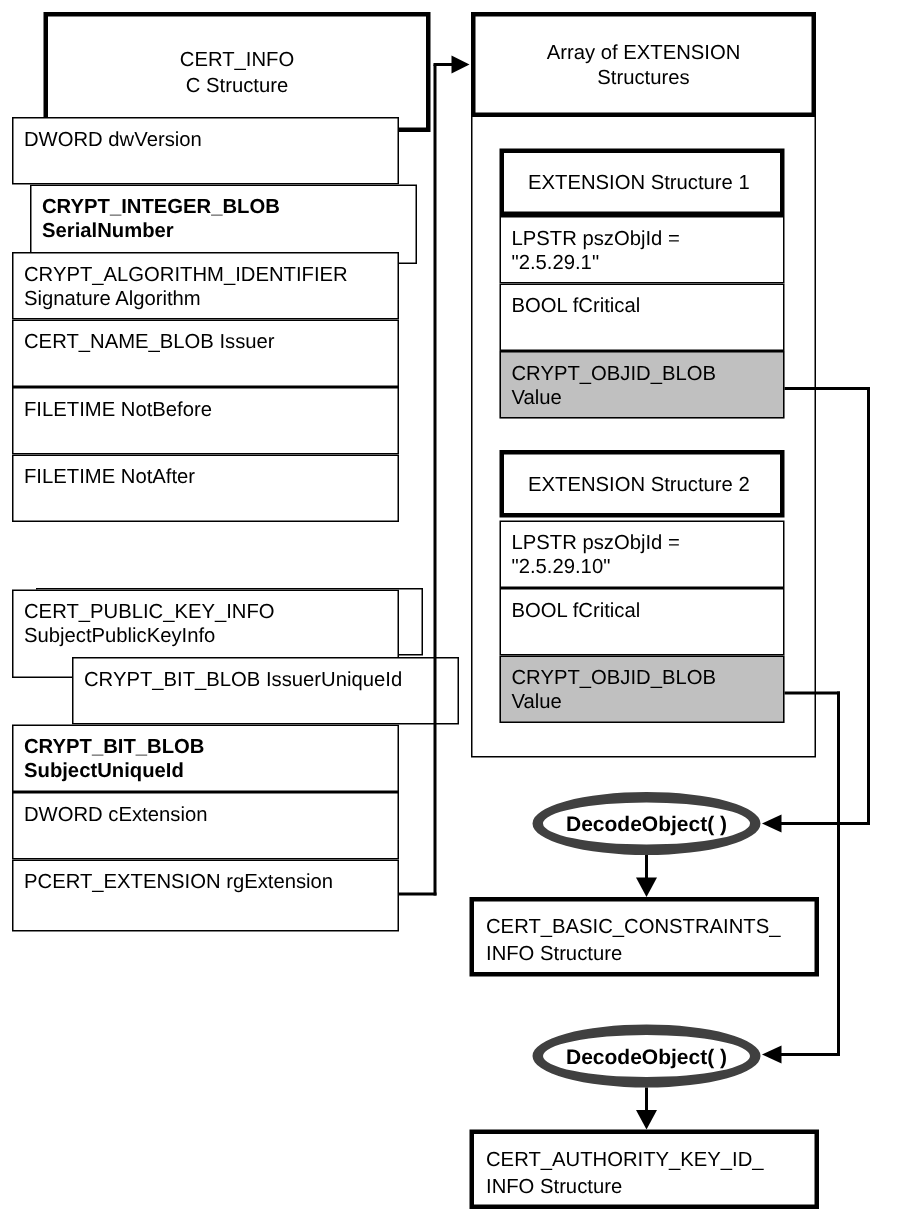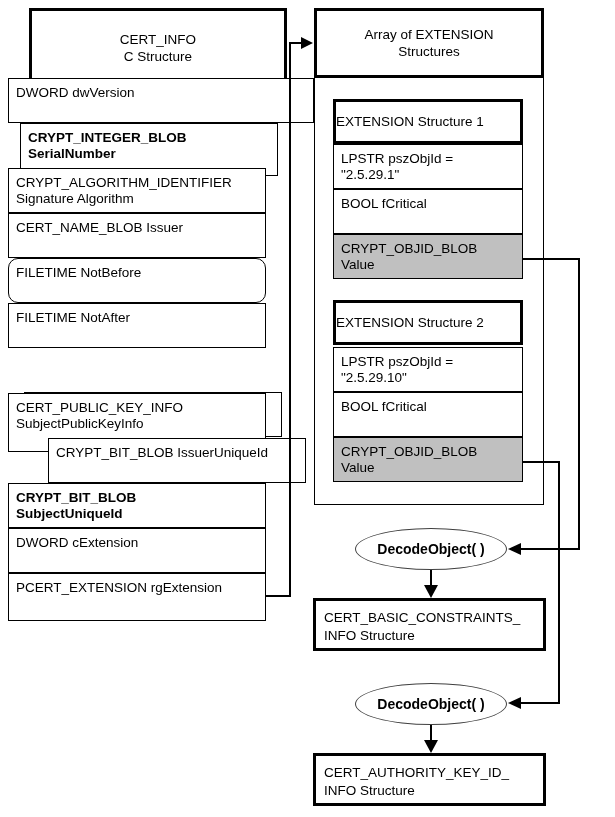--- a/index.html
+++ b/index.html
@@ -39,38 +39,38 @@
     border:3px solid #000000;
     font-size:13.5px;
     line-height:17px;
     color:#000000;
     display:flex;
     align-items:center;
     justify-content:center;
     text-align:center;
     white-space:pre-line;
   }
-  .hdr.left{justify-content:flex-start;text-align:left;padding-left:0;}
+  .hdr.left{justify-content:flex-start;text-align:left;padding-left:16px;}
 
   .termbox{
     position:absolute;
     box-sizing:border-box;
     background:#ffffff;
     border:3px solid #000000;
     font-size:13.5px;
     line-height:18px;
     color:#000000;
     padding:8px 0 0 8px;
     white-space:pre-line;
   }
 
   .ellipse{
     position:absolute;
     box-sizing:border-box;
-    border:1px solid #404040;
+    border:7px solid #404040;
     border-radius:50%;
     background:#ffffff;
     display:flex;
     align-items:center;
     justify-content:center;
     font-size:14px;
     font-weight:bold;
     color:#000000;
   }
 
@@ -82,31 +82,31 @@
   svg.arrows{position:absolute;left:0;top:0;width:615px;height:817px;overflow:visible;pointer-events:none;}
 </style>
 </head>
 <body>
 
 <div id="canvas">
 
   <div class="hdr" style="left:8px;top:8px;width:258px;height:80px;margin-left:21px;">CERT_INFO
 C Structure</div>
 
-  <div class="cell" style="left:8px;top:78px;width:306px;height:45px;">DWORD dwVersion</div>
+  <div class="cell" style="left:8px;top:78px;width:258px;height:45px;">DWORD dwVersion</div>
 
   <div class="cell" style="left:20px;top:123px;width:258px;height:53px;font-weight:bold;">CRYPT_INTEGER_BLOB
 SerialNumber</div>
 
   <div class="cell" style="left:8px;top:168px;width:258px;height:45px;">CRYPT_ALGORITHM_IDENTIFIER
 Signature Algorithm</div>
 
   <div class="cell" style="left:8px;top:213px;width:258px;height:45px;">CERT_NAME_BLOB Issuer</div>
 
-  <div class="cell" style="left:8px;top:258px;width:258px;height:45px;border-radius:10px;">FILETIME NotBefore</div>
+  <div class="cell" style="left:8px;top:258px;width:258px;height:45px;">FILETIME NotBefore</div>
 
   <div class="cell" style="left:8px;top:303px;width:258px;height:45px;">FILETIME NotAfter</div>
 
   <div class="cell" style="left:24px;top:348px;width:258px;height:45px;margin-top:44px;">CERT_NAME_BLOB Subject</div>
 
   <div class="cell" style="left:8px;top:393px;width:258px;height:59px;">CERT_PUBLIC_KEY_INFO
 SubjectPublicKeyInfo</div>
 
   <div class="cell" style="left:8px;top:438px;width:258px;height:45px;margin-left:40px;">CRYPT_BIT_BLOB IssuerUniqueId</div>
 

